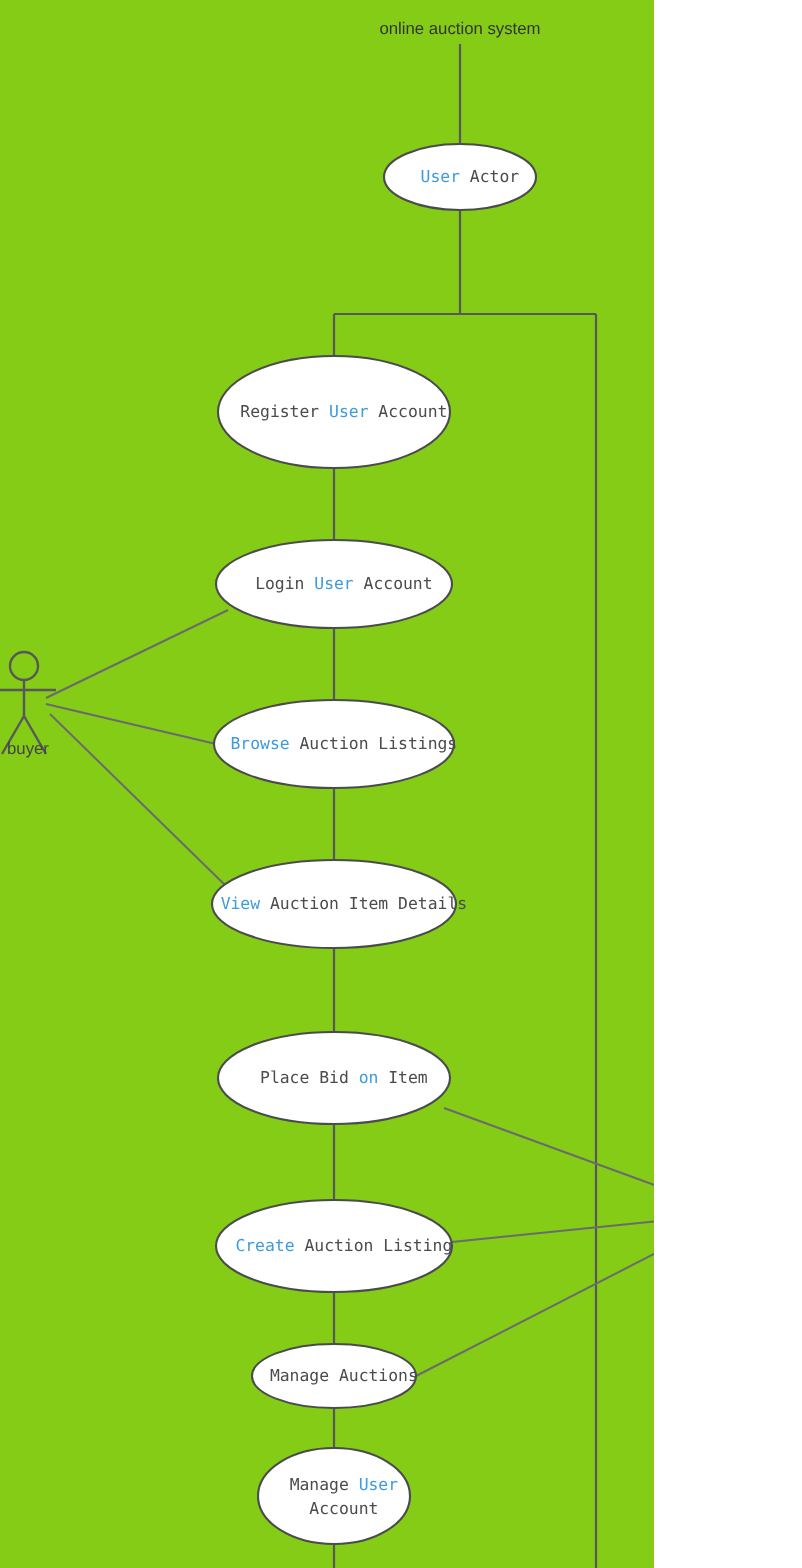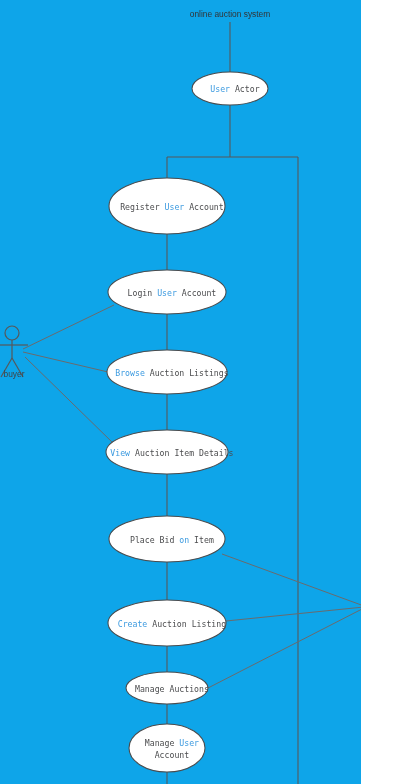--- a/index.html
+++ b/index.html
@@ -7,24 +7,24 @@
     margin: 0;
     padding: 0;
     background: #ffffff;
   }
   body {
     font-family: "Liberation Sans", sans-serif;
     -webkit-font-smoothing: antialiased;
   }
   #canvas {
     position: relative;
-    width: 361px;
+    width: 327px;
     height: 784px;
     overflow: hidden;
-    background: #0ea5e9;
+    background: #84cc16;
   }
   #diagram-svg {
     position: absolute;
     left: 0;
     top: 0;
     width: 401px;
     height: 784px;
   }
   .edge {
     stroke: #57585a;

